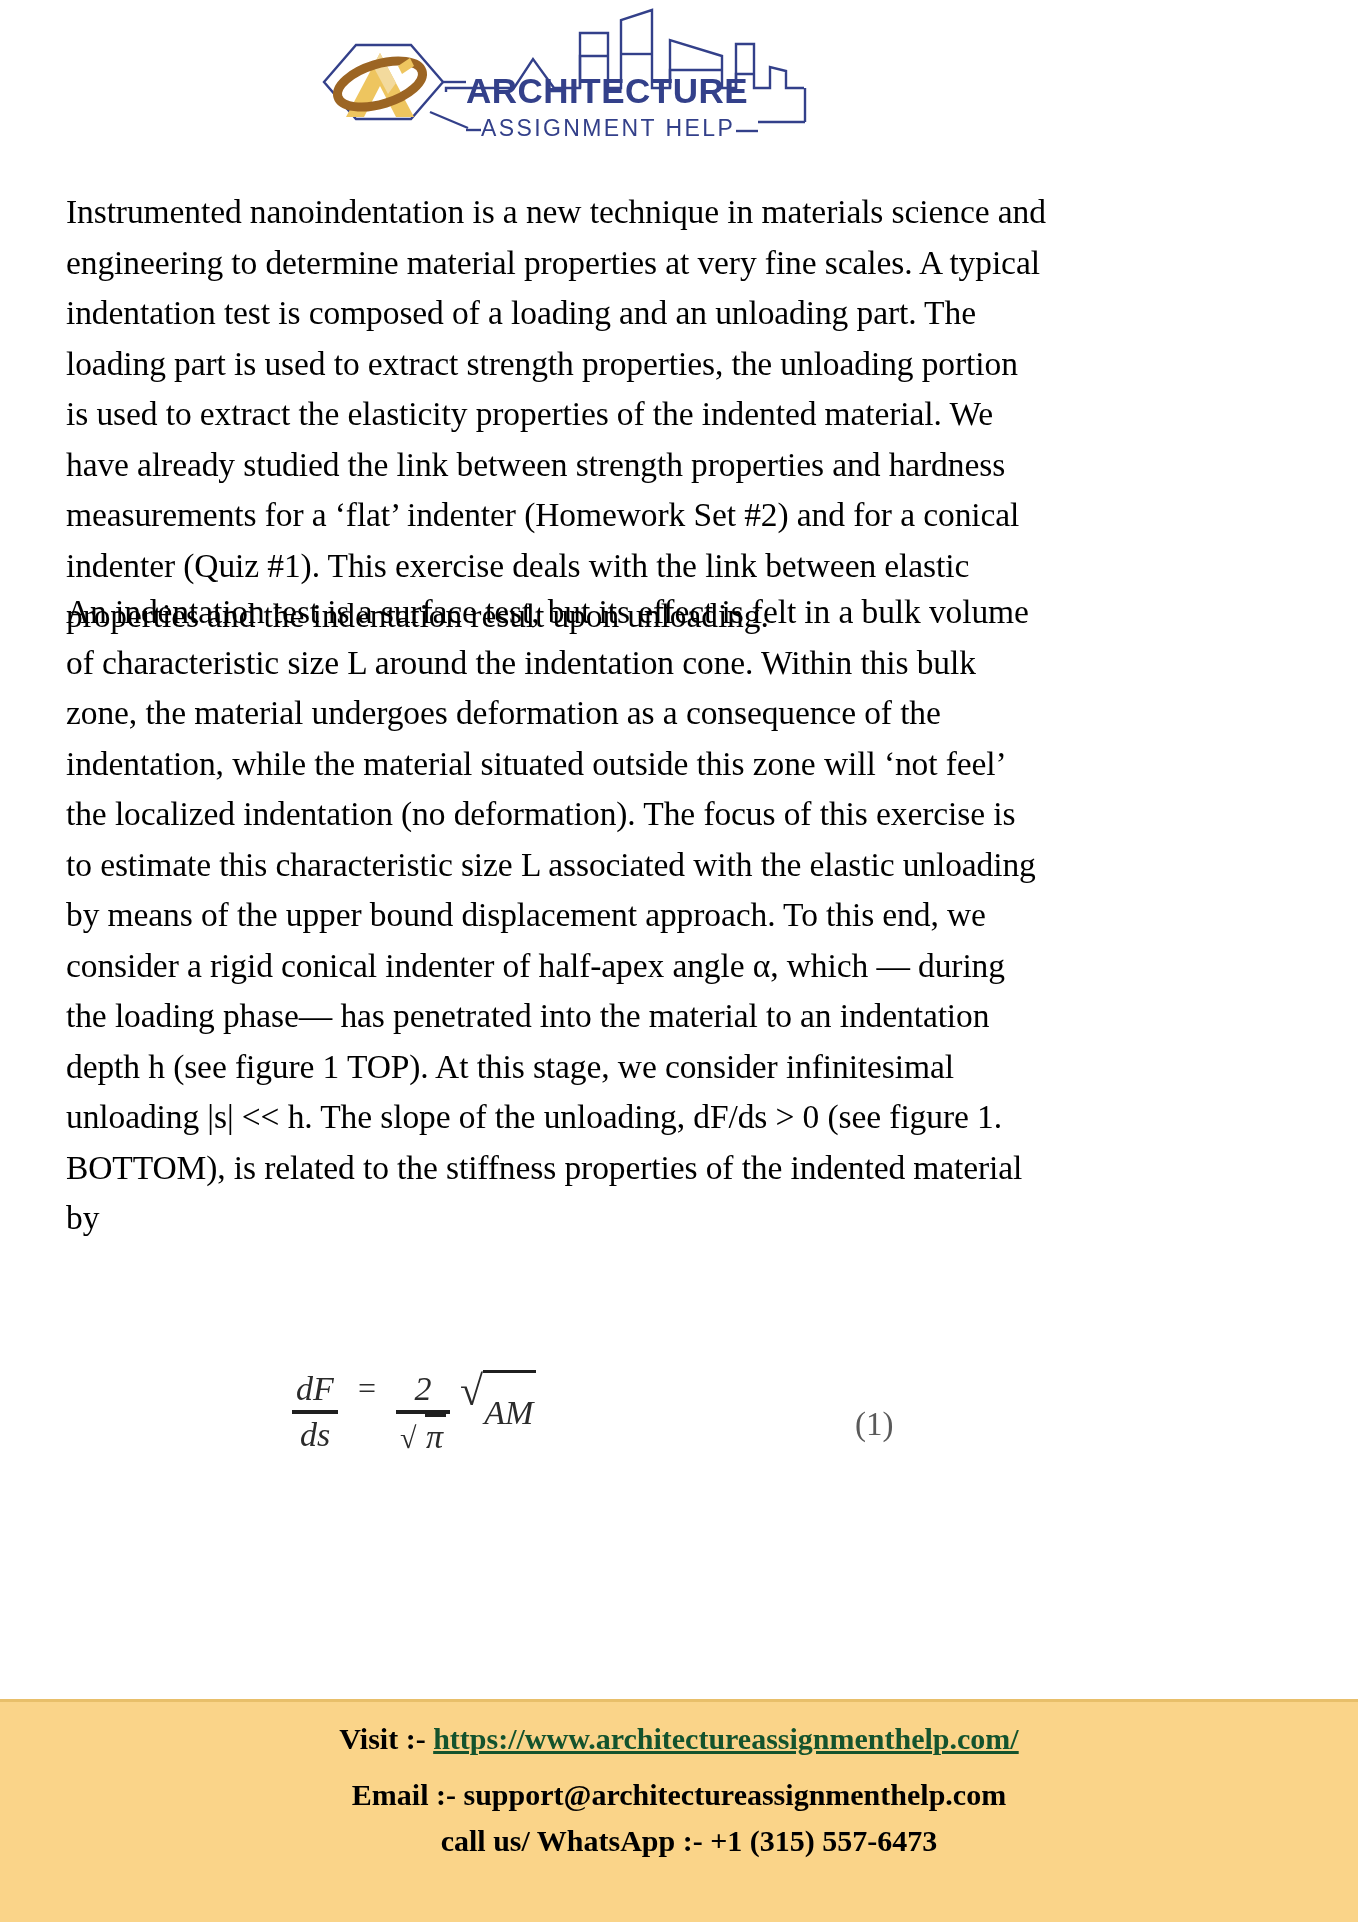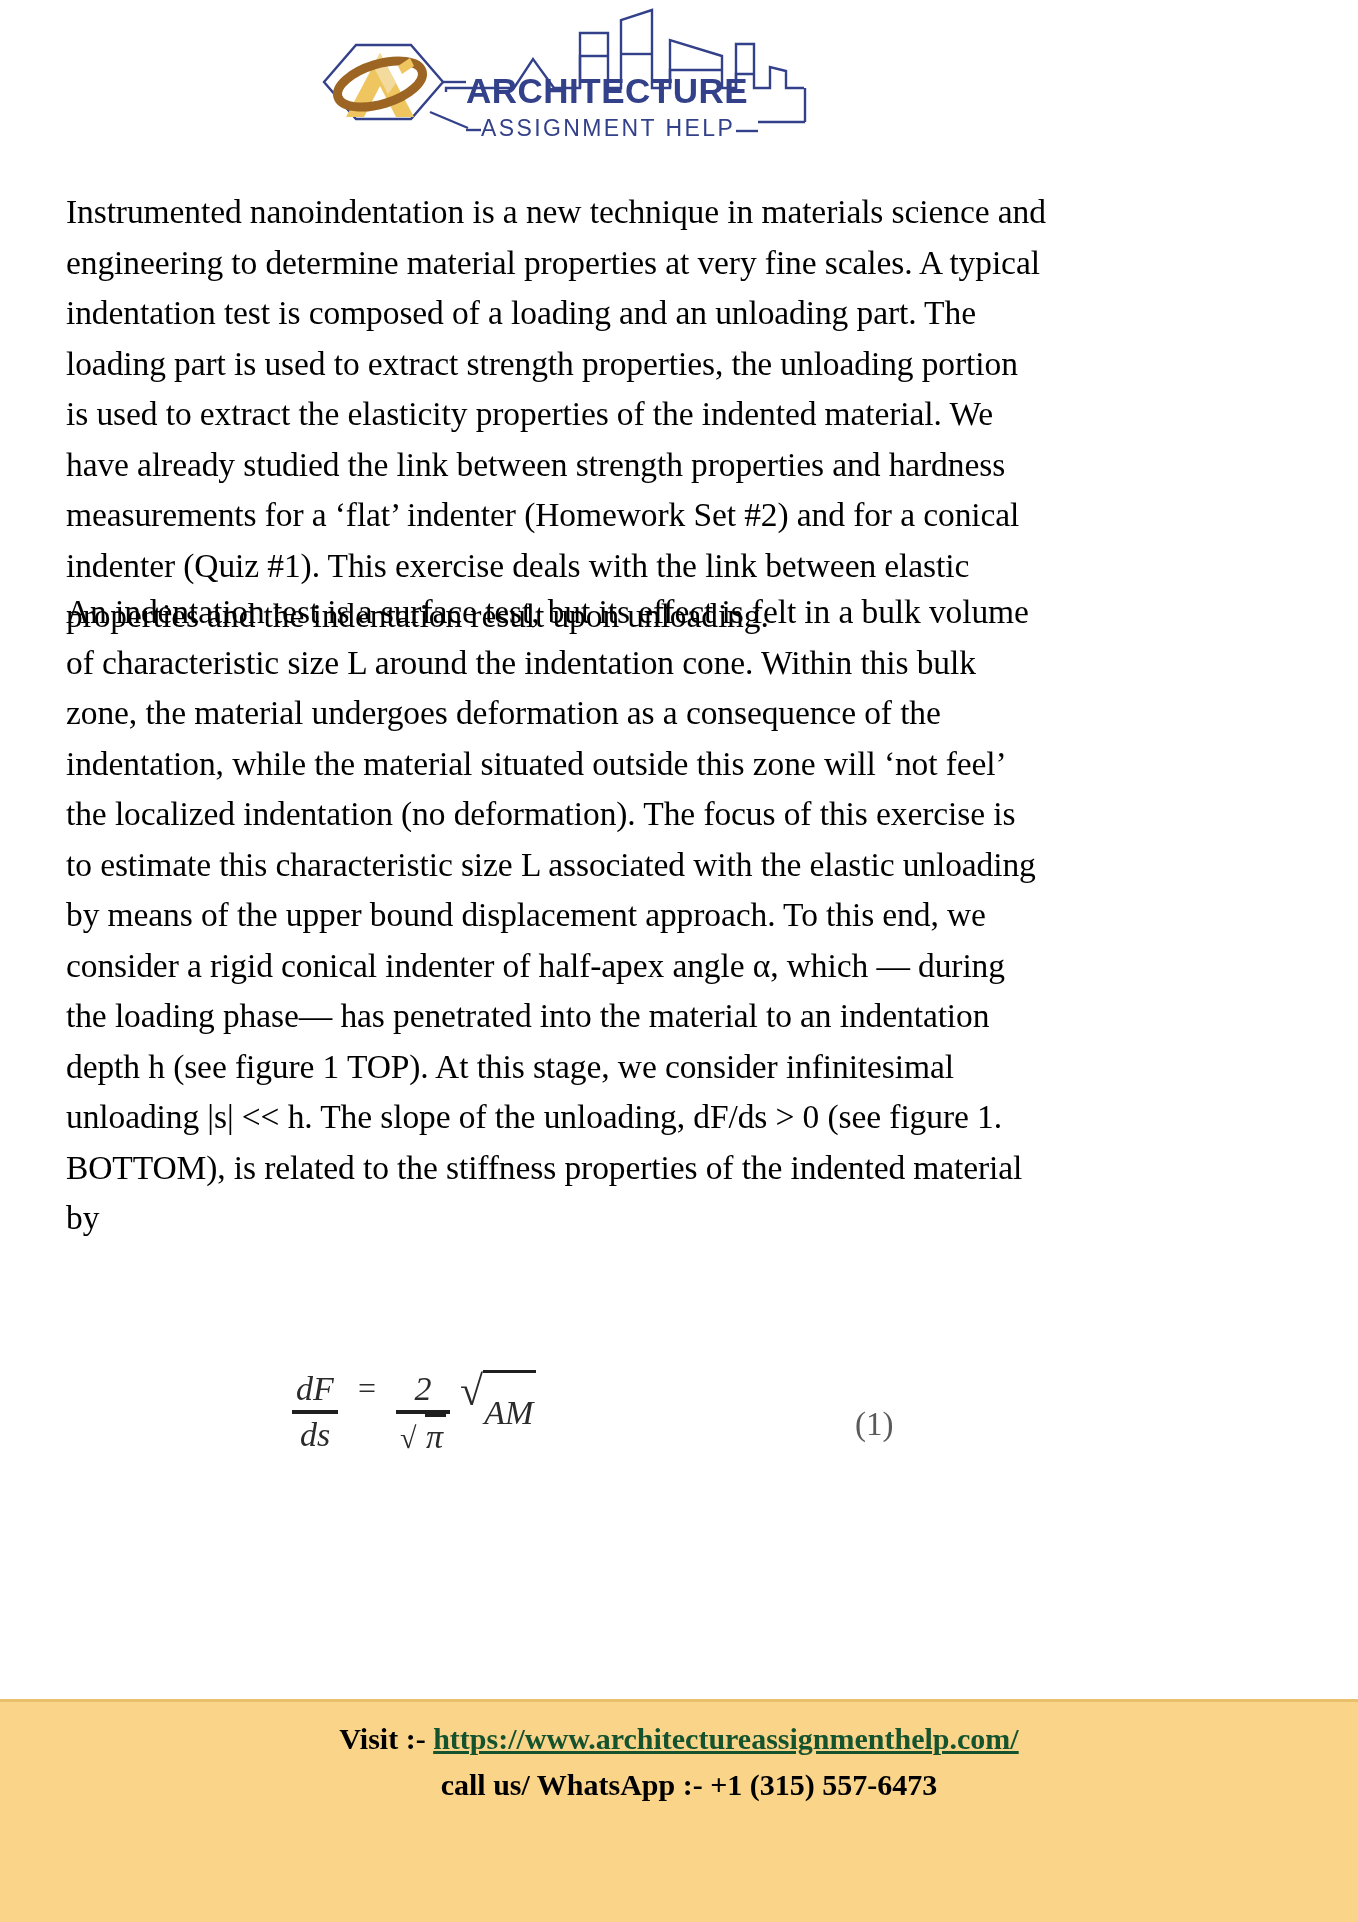--- a/index.html
+++ b/index.html
@@ -250,14 +250,15 @@
         <span class="radicand">AM</span>
       </span>
 
     </div>
     <div class="eq-number">(1)</div>
   </div>
 </div>
 
 <div class="footer">
   <div class="footer-line footer-line-2"><span>Visit :- </span><a class="footer-link" href="#">https://www.architectureassignmenthelp.com/</a></div>
+  <div class="footer-line footer-line-3">Email :- support@architectureassignmenthelp.com</div>
   <div class="footer-line footer-line-4">call us/ WhatsApp :- +1 (315) 557-6473</div>
 </div>
 
 </body></html>

